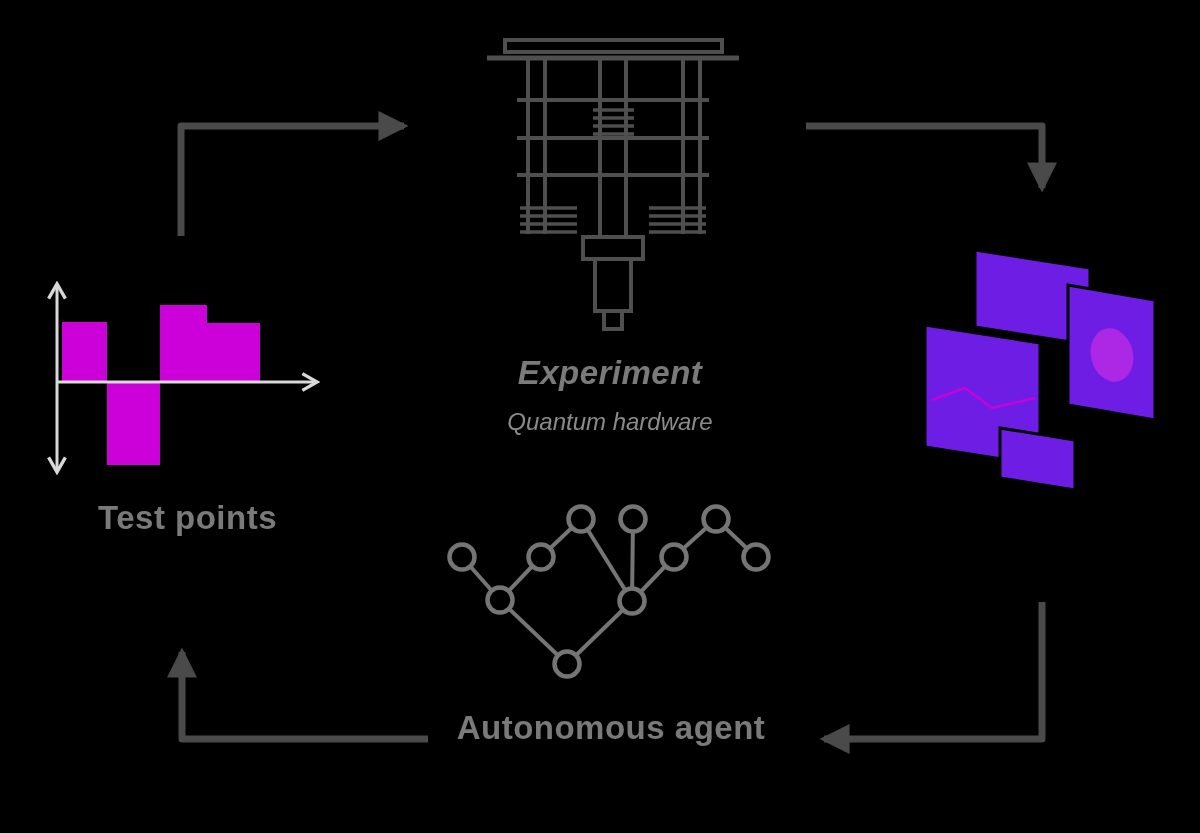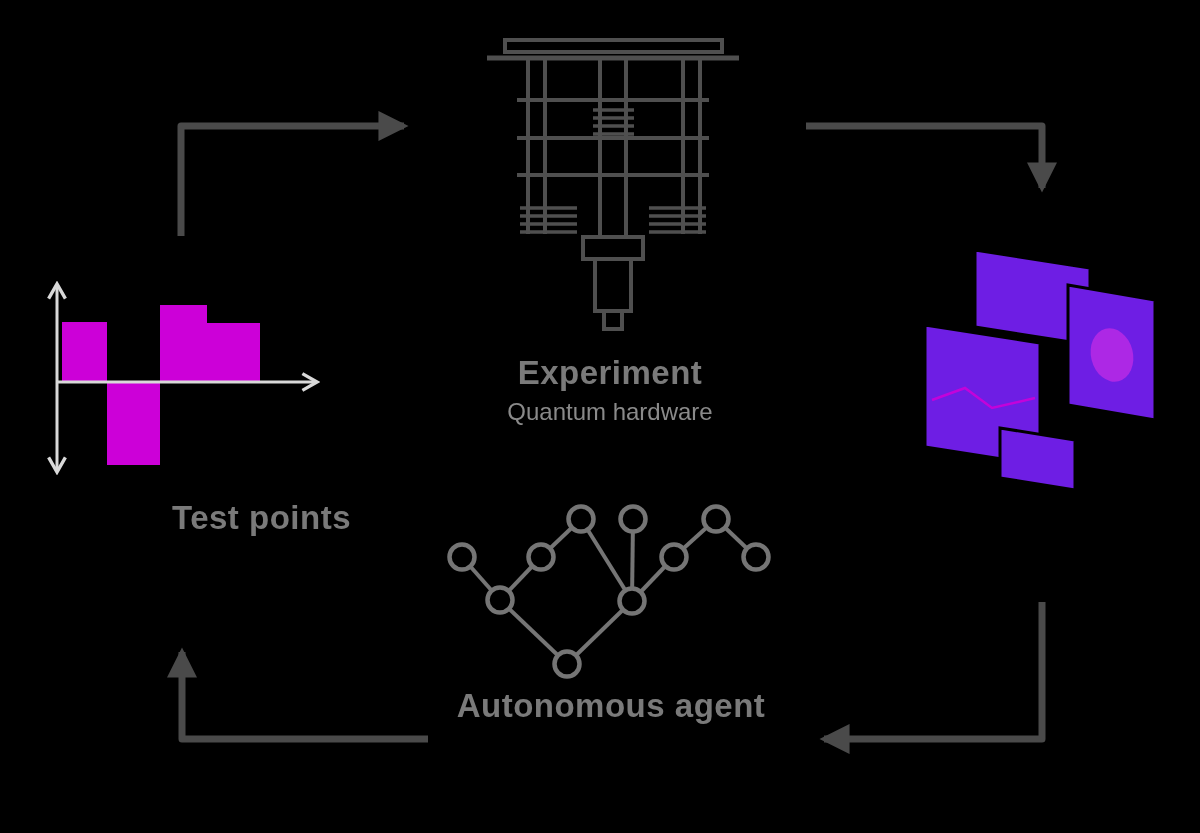--- a/index.html
+++ b/index.html
@@ -15,21 +15,21 @@
   }
   html,body{margin:0;padding:0;background:var(--background);}
   .canvas{
     position:relative;width:1200px;height:833px;overflow:hidden;
     background:var(--background);
     font-family:"Liberation Sans", sans-serif;
   }
   .abs{position:absolute;}
   .label{position:absolute;text-align:center;color:var(--title-text);}
   .label .title{font-size:33px;font-weight:bold;letter-spacing:.5px;line-height:1.1;}
-  .label .subtitle{font-size:24px;font-weight:normal;color:var(--subtitle-text);margin-top:8px;line-height:1.1;}
+  .label .subtitle{font-size:24px;font-weight:normal;color:var(--subtitle-text);margin-top:18px;line-height:1.1;}
   svg{display:block;}
 </style>
 </head>
 <body>
 
 <div class="canvas">
 
   <svg class="abs" style="left:0;top:0;" width="1200" height="833" viewBox="0 0 1200 833">
     <defs>
       <marker id="arrowhead" viewBox="0 0 10 10" refX="8.5" refY="5" markerWidth="4.3" markerHeight="4.3" orient="auto" markerUnits="strokeWidth">
@@ -130,27 +130,27 @@
       <circle cx="151" cy="24" r="12.5"></circle>
       <circle cx="203" cy="24" r="12.5"></circle>
       <circle cx="202" cy="106" r="12.5"></circle>
       <circle cx="244" cy="62" r="12.5"></circle>
       <circle cx="286" cy="24" r="12.5"></circle>
       <circle cx="326" cy="62" r="12.5"></circle>
       <circle cx="137" cy="169" r="12.5"></circle>
     </g>
   </svg>
 
-  <div class="label" style="left:410px;top:355px;width:400px;">
+  <div class="label" style="left:410px;top:355px;width:400px;font-style:italic;">
     <div class="title">Experiment</div>
     <div class="subtitle">Quantum hardware</div>
   </div>
 
-  <div class="label" style="left:6px;top:500px;width:345px;text-align:right;">
+  <div class="label" style="left:15px;top:500px;width:345px;">
     <div class="title">Test points</div>
   </div>
 
 
-  <div class="label" style="left:411px;top:688px;width:400px;">
+  <div class="label" style="left:411px;top:710px;width:400px;">
     <div class="title">Autonomous agent</div>
   </div>
 
 </div>
 
 </body></html>

